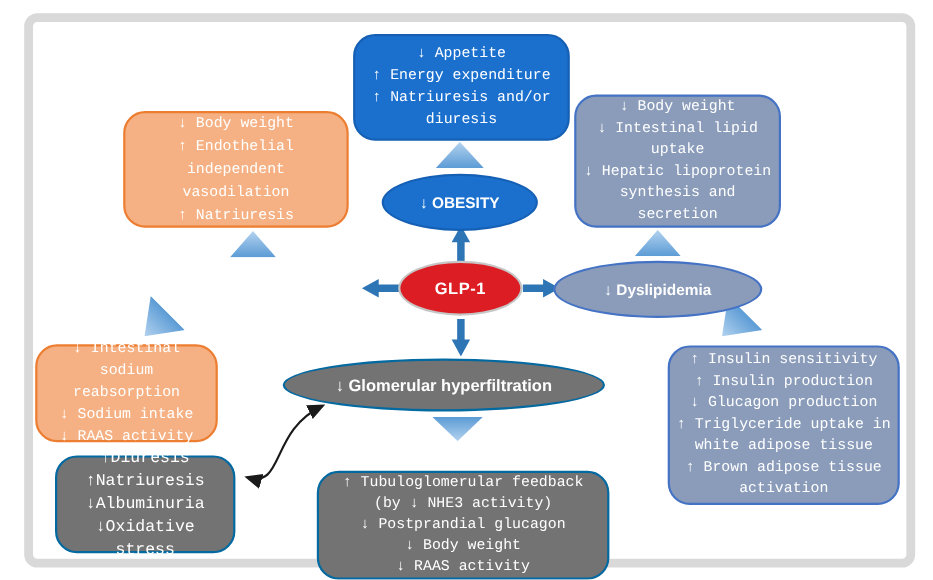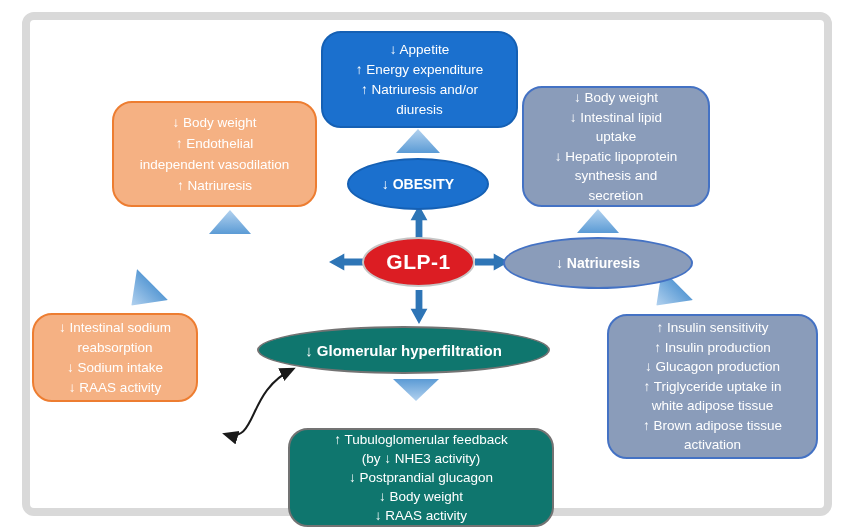--- a/index.html
+++ b/index.html
@@ -8,27 +8,27 @@
     font-family:"Liberation Sans","DejaVu Sans",sans-serif; overflow:hidden;
   }
   .frame {
     position:absolute; left:22px; top:12px; width:794px; height:488px;
     border:8px solid #D9D9D9; border-radius:12px; background:#ffffff;
   }
   .node {
     position:absolute; color:#ffffff; text-align:center; box-sizing:border-box;
     display:flex; align-items:center; justify-content:center;
   }
-  .box   { border-radius:20px; font-size:13.5px; line-height:20px; padding:4px 6px; }
+  .box   { border-radius:20px; font-size:13.5px; line-height:20px; padding:4px 6px;font-family:Liberation Mono, monospace; }
   .ellipse { border-radius:50%; font-weight:bold; font-size:14px; }
   .blue-dark   { background:#1B70CE; border:2px solid #1560B4; }
-  .red         { background:#DC1D23; border:2px solid #C6C6C6; font-size:21px; font-weight:bold; letter-spacing:0.5px; }
+  .red         { background:#DC1D23; border:2px solid #C6C6C6; font-size:15px; font-weight:bold; letter-spacing:0.5px; }
   .orange      { background:#F5B183; border:2px solid #ED7D31; }
   .grayblue    { background:#8A9CBA; border:2px solid #4472C4; }
-  .cornflower  { background:#0f766e; border:2px solid #737373; }
+  .cornflower  { background:#737373; border:2px solid #0369a1; }
   .tri {
     position:absolute;
     background:linear-gradient(to bottom,#B3D2EF 0%,#5B9BD5 100%);
     clip-path:polygon(50% 0,0 100%,100% 100%);
   }
   .barrow {
     position:absolute; width:34px; height:20px; background:#2E75B6;
     clip-path:polygon(0 33%,55% 33%,55% 8%,100% 50%,55% 92%,55% 67%,0 67%);
   }
   .r-up    { transform:rotate(-90deg); }
@@ -96,25 +96,28 @@
     </div>
   <div class="node box orange" id="box-bp-mech">
       <span>↓ Body weight<br>↑ Endothelial<br>independent vasodilation<br>↑ Natriuresis</span>
     </div>
   <div class="node box grayblue" id="box-lipid">
       <span>↓ Body weight<br>↓ Intestinal lipid<br>uptake<br>↓ Hepatic lipoprotein<br>synthesis and<br>secretion</span>
     </div>
   <div class="node box orange" id="box-sodium">
       <span>↓ Intestinal sodium<br>reabsorption<br>↓ Sodium intake<br>↓ RAAS activity</span>
     </div>
+  <div class="node box cornflower" id="box-renal">
+      <span>↑Diuresis<br>↑Natriuresis<br>↓Albuminuria<br>↓Oxidative stress</span>
+    </div>
   <div class="node box cornflower" id="box-tubular">
       <span>↑ Tubuloglomerular feedback<br>(by ↓ NHE3 activity)<br>↓ Postprandial glucagon<br>↓ Body weight<br>↓ RAAS activity</span>
     </div>
   <div class="node ellipse blue-dark" id="el-obesity">↓ OBESITY</div>
 
   <div class="node box grayblue" id="box-insulin">
       <span>↑ Insulin sensitivity<br>↑ Insulin production<br>↓ Glucagon production<br>↑ Triglyceride uptake in<br>white adipose tissue<br>↑ Brown adipose tissue<br>activation</span>
     </div>
-  <div class="node ellipse grayblue" id="el-dys">↓ Natriuresis</div>
+  <div class="node ellipse grayblue" id="el-dys">↓ Dyslipidemia</div>
   <div class="node ellipse cornflower" id="el-glom">↓ Glomerular hyperfiltration</div>
 
   <div class="node ellipse red" id="el-glp1">GLP-1</div>
 </div>
 
 </body></html>

